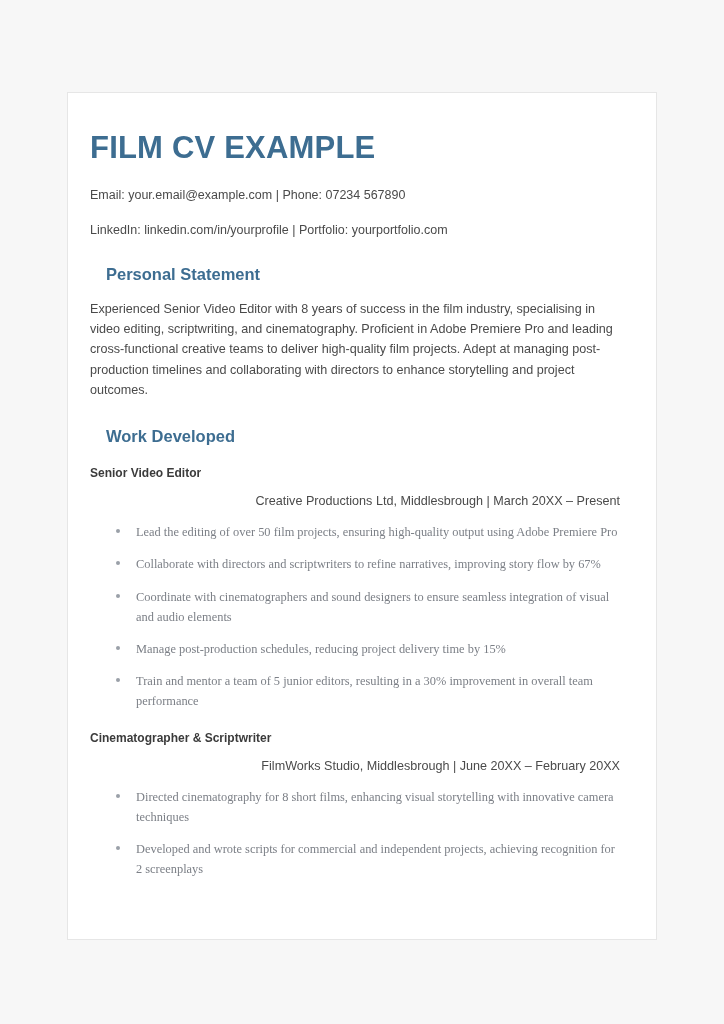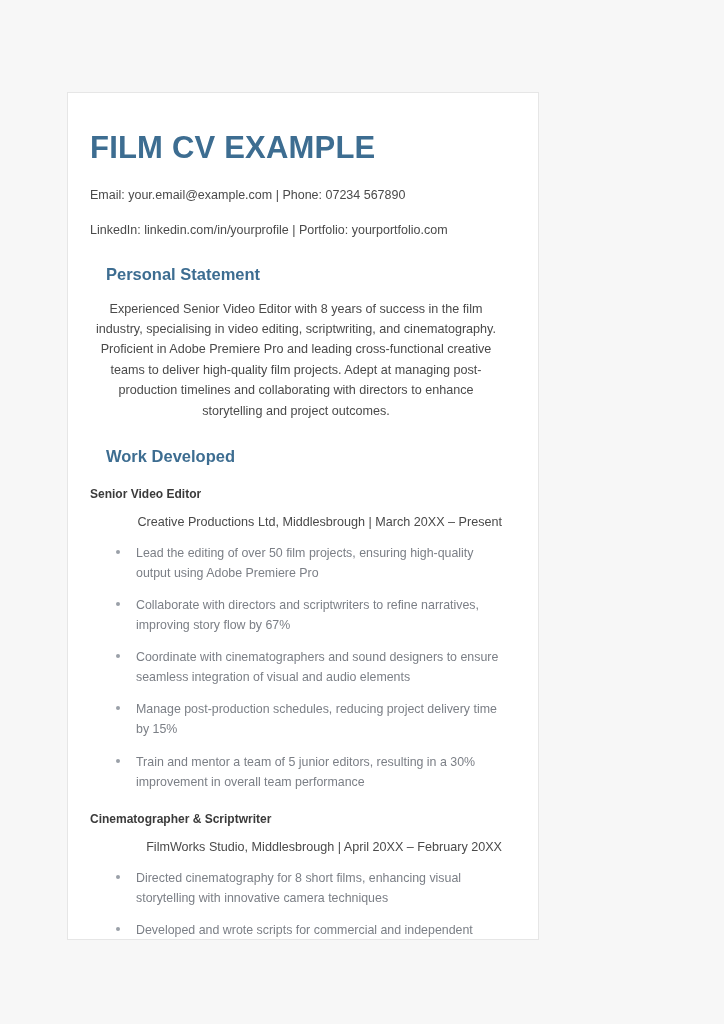--- a/index.html
+++ b/index.html
@@ -14,21 +14,21 @@
     position: relative;
     width: 724px;
     height: 1024px;
     background: #f7f7f7;
     overflow: hidden;
   }
   .sheet {
     position: absolute;
     left: 67px;
     top: 92px;
-    width: 472px;
+    width: 590px;
     height: 848px;
     background: #ffffff;
     border: 1px solid #e6e6e6;
     box-sizing: border-box;
     overflow: hidden;
   }
   .inner {
     padding: 30px 36px 0 22px;
   }
   .cv-title {
@@ -50,38 +50,38 @@
     font-weight: bold;
     color: #3d6d91;
     margin: 26px 0 14px 16px;
     line-height: 1.2;
   }
   .body-text {
     font-size: 12.6px;
     color: #4a4a4a;
     line-height: 1.62;
     margin: 8px 0 4px 0;
-    text-align: center;
   }
   .job-title {
     font-size: 12px;
     font-weight: bold;
     color: #3b3b3b;
     margin: 20px 0 14px 0;
   }
   .job-meta {
     font-size: 12.6px;
     color: #4a4a4a;
     margin: 0 0 14px 0;
     text-align: right;
   }
   ul.bullets {
     list-style: none;
     margin: 0 0 6px 0;
     padding: 0 0 0 22px;
+    font-family: Liberation Serif, serif;
   }
   ul.bullets li {
     position: relative;
     font-size: 12.4px;
     color: #7b7f86;
     line-height: 1.62;
     margin: 0 0 12px 0;
     padding-left: 24px;
   }
   ul.bullets li::before {
@@ -116,21 +116,21 @@
       <p class="job-meta">Creative Productions Ltd, Middlesbrough | March 20XX – Present</p>
       <ul class="bullets">
         <li>Lead the editing of over 50 film projects, ensuring high-quality output using Adobe Premiere Pro</li>
         <li>Collaborate with directors and scriptwriters to refine narratives, improving story flow by 67%</li>
         <li>Coordinate with cinematographers and sound designers to ensure seamless integration of visual and audio elements</li>
         <li>Manage post-production schedules, reducing project delivery time by 15%</li>
         <li>Train and mentor a team of 5 junior editors, resulting in a 30% improvement in overall team performance</li>
       </ul>
 
       <h3 class="job-title">Cinematographer &amp; Scriptwriter</h3>
-      <p class="job-meta">FilmWorks Studio, Middlesbrough | April 20XX – February 20XX</p>
+      <p class="job-meta">FilmWorks Studio, Middlesbrough | June 20XX – February 20XX</p>
       <ul class="bullets">
         <li>Directed cinematography for 8 short films, enhancing visual storytelling with innovative camera techniques</li>
         <li>Developed and wrote scripts for commercial and independent projects, achieving recognition for 2 screenplays</li>
 
       </ul>
 
     </div>
   </div>
 </div>
 

